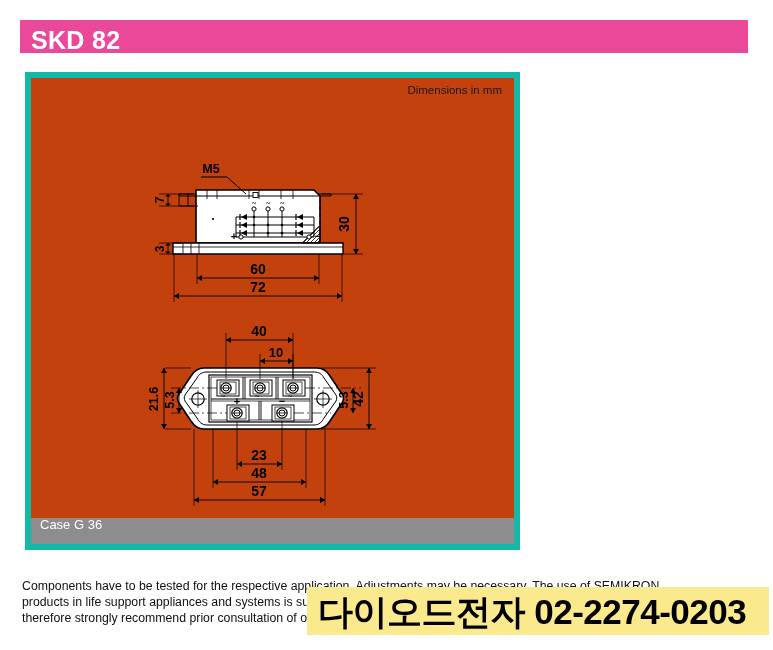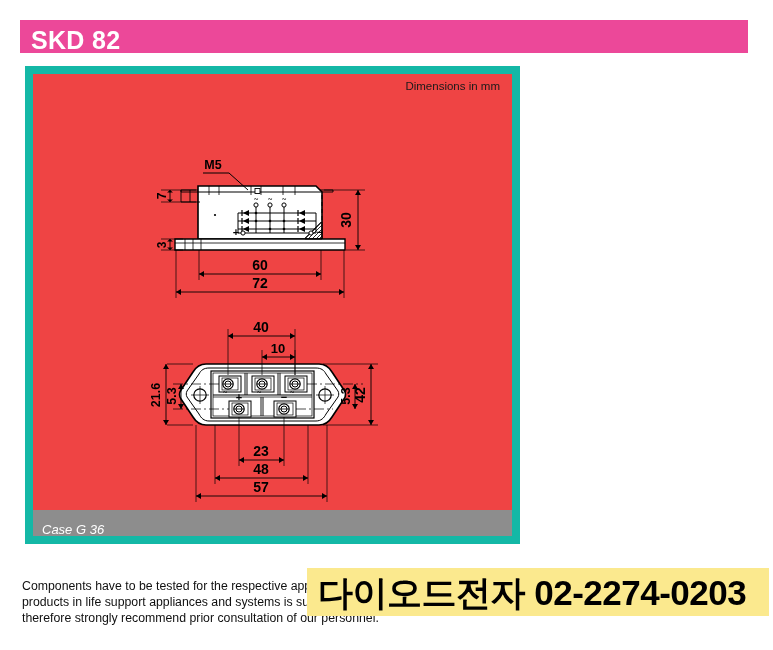--- a/index.html
+++ b/index.html
@@ -32,45 +32,44 @@
     font-weight: bold;
     letter-spacing: 0.3px;
     padding-left: 11px;
     line-height: 1;
   }
 
   
   .drawing-panel {
     position: absolute;
     left: 25px;
-    top: 66px;
+    top: 72px;
     width: 495px;
     height: 478px;
-    border: 8px solid #14b8a6;
-    background: #ef4444;
+    border: 6px solid #14b8a6;
+    background: #c2410c;
     box-sizing: border-box;
   }
   .dims-note {
     position: absolute;
     right: 12px;
     top: 6px;
     font-size: 11.5px;
     color: #1a1a1a;
     white-space: nowrap;
   }
   .case-bar {
     position: absolute;
     left: 0;
     bottom: 0;
     width: 100%;
     height: 26px;
     background: #8d8d8d;
     display: flex;
-    align-items: flex-end;
-    font-style: italic;
+    align-items: flex-start;
   }
   .case-bar .case-text {
     color: #ffffff;
     font-size: 13px;
     padding-left: 9px;
     line-height: 1;
   }
 
   .dwg-svg {
     position: absolute;
@@ -87,21 +86,21 @@
     font-size: 12.3px;
     color: #101010;
     line-height: 16.2px;
   }
   .footer p { margin: 0; white-space: nowrap; }
 
   
   .watermark {
     position: absolute;
     left: 307px;
-    top: 568px;
+    top: 587px;
     width: 462px;
     height: 48px;
     background: #fbe98e;
     display: flex;
     align-items: center;
   }
   .watermark .wm-text {
     font-size: 35px;
     font-weight: bold;
     color: #000000;

